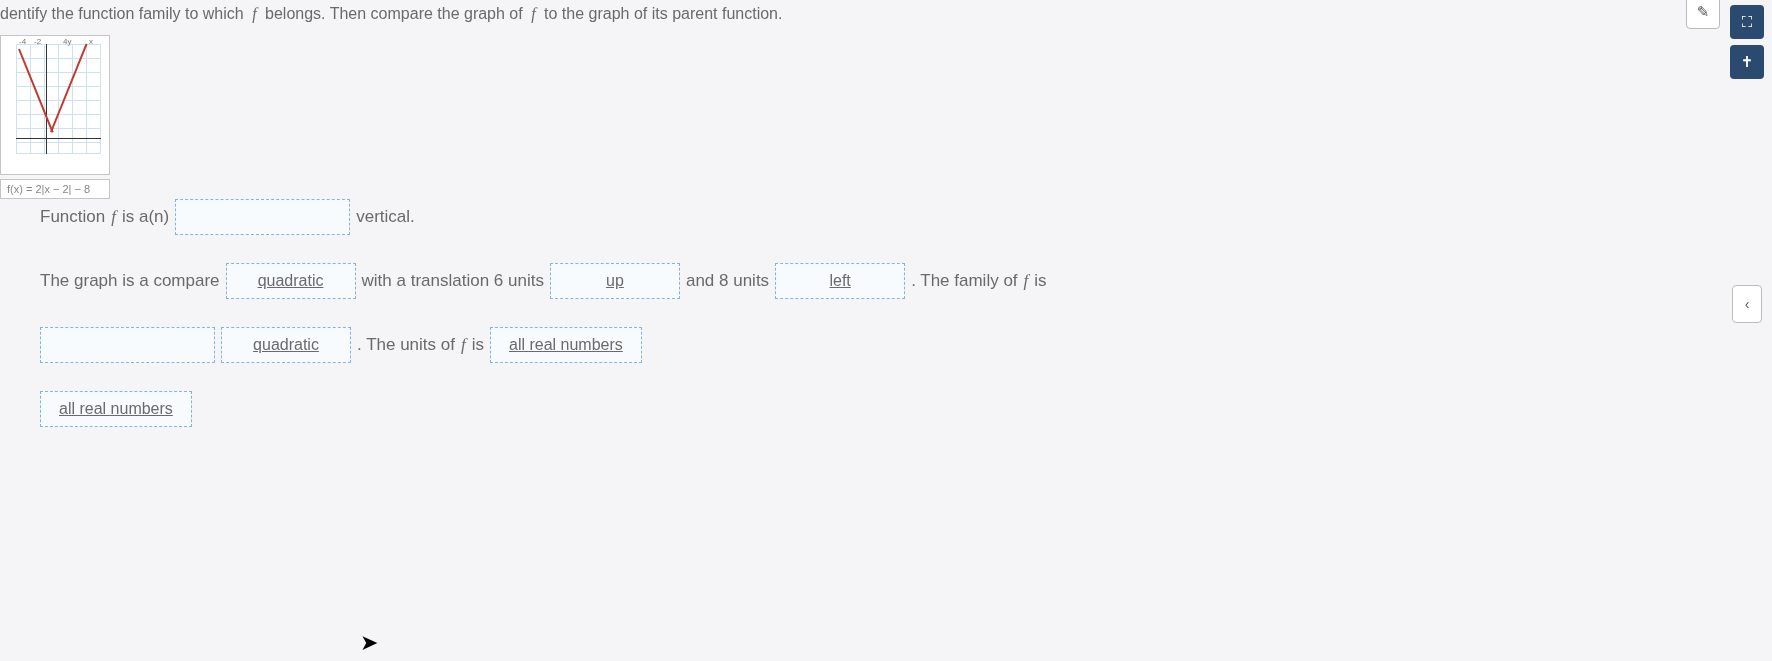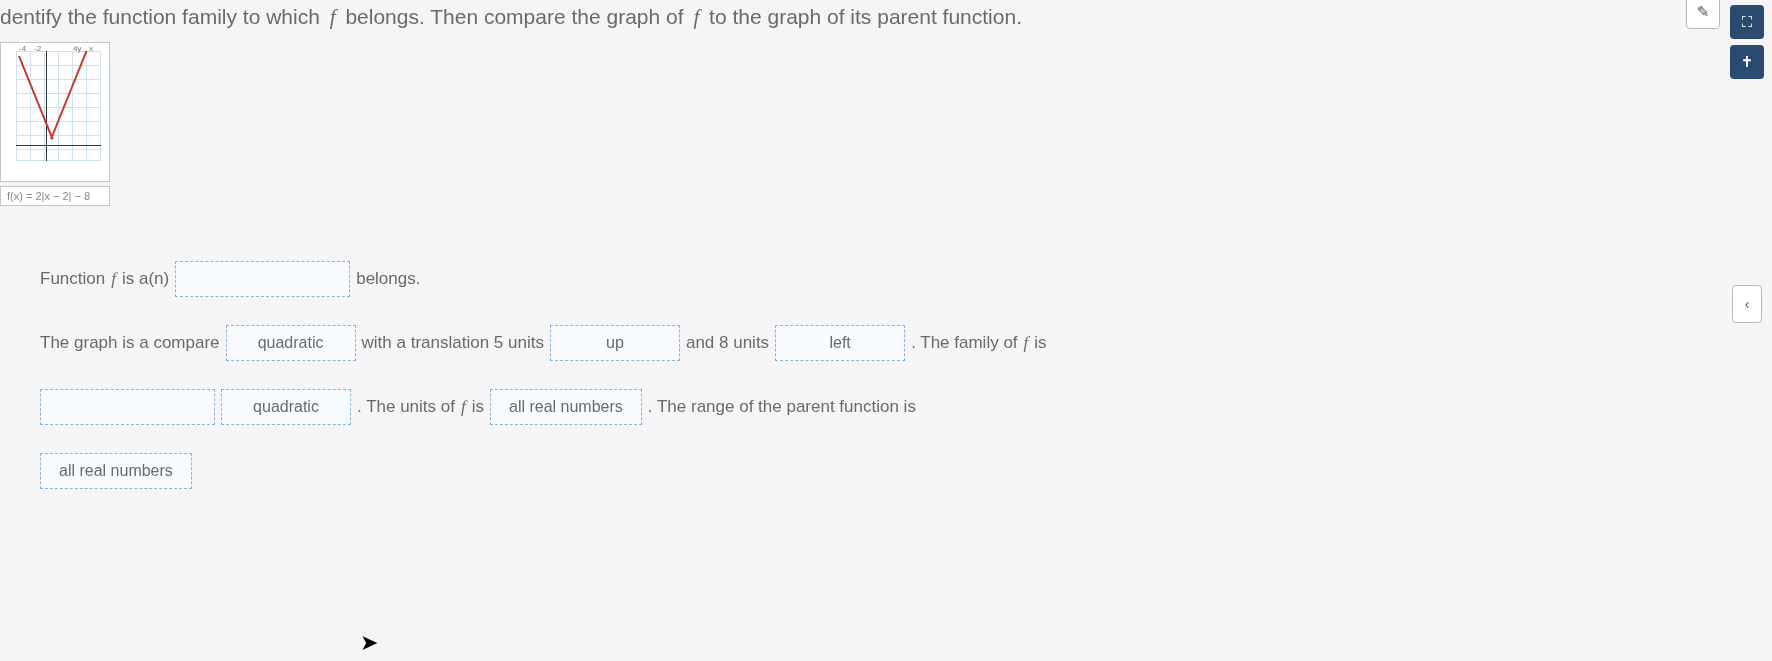--- a/index.html
+++ b/index.html
@@ -15,21 +15,21 @@
       width: 1772px;
       height: 661px;
       position: relative;
       overflow: hidden;
     }
     .content {
       padding: 5px 0 0 0;
       position: relative;
     }
     .question-text {
-      font-size: 21px;
+      font-size: 16px;
       color: #6a6a6a;
       margin-bottom: 12px;
       padding-left: 0;
     }
     .question-text .f-italic {
       font-style: italic;
       font-family: serif;
       margin: 0 4px;
     }
     .graph-container {
@@ -78,21 +78,20 @@
       font-size: 8px;
       color: #777;
     }
     .graph-caption {
       font-size: 11px;
       color: #888;
       border: 1px solid #c5c5c5;
       background: #fff;
       padding: 3px 6px;
       width: 110px;
-      margin-bottom: 55px;
     }
     .answer-rows {
       display: flex;
       flex-direction: column;
       gap: 28px;
     }
     .answer-row {
       display: flex;
       align-items: center;
       flex-wrap: wrap;
@@ -108,20 +107,21 @@
       align-items: center;
       justify-content: center;
       min-width: 130px;
       height: 36px;
       border: 1.5px dashed #8bb3d9;
       background: #f8fbfe;
       padding: 0 18px;
       font-size: 16px;
       color: #6a6a6a;
       cursor: pointer;
+      text-decoration: underline;
     }
     .blank-box.empty {
       min-width: 175px;
     }
     .f-italic-inline {
       font-style: italic;
       font-family: serif;
     }
     .side-toolbar {
       position: absolute;
@@ -189,55 +189,54 @@
   </div>
 
   <div class="graph-container">
     <div class="graph-grid"></div>
     <div class="graph-axis-y"></div>
     <div class="graph-axis-x"></div>
     <div class="graph-line" style="left:18px; top:12px; width:90px; transform:rotate(68deg);"></div>
     <div class="graph-line" style="left:50px; top:95px; width:95px; transform:rotate(-68deg);"></div>
     <span class="graph-label-top" style="left:18px">-4</span>
     <span class="graph-label-top" style="left:33px">-2</span>
-    <span class="graph-label-top" style="left:72px">4y</span>
+    <span class="graph-label-top" style="left:62px">4y</span>
     <span class="graph-label-top" style="left:88px">x</span>
   </div>
   <div class="graph-caption">f(x) = 2|x − 2| − 8</div>
 
   <div class="answer-rows">
 
     <div class="answer-row row-indent">
       <span>Function</span>
       <span class="f-italic-inline">f</span>
       <span>is a(n)</span>
       <span class="blank-box empty"></span>
-      <span>belongs.</span>
+      <span>vertical.</span>
     </div>
 
     <div class="answer-row row-indent">
       <span>The graph is a compare</span>
       <span class="blank-box">quadratic</span>
-      <span>with a translation 5 units</span>
+      <span>with a translation 6 units</span>
       <span class="blank-box">up</span>
       <span>and 8 units</span>
       <span class="blank-box">left</span>
       <span>. The family of</span>
       <span class="f-italic-inline">f</span>
       <span>is</span>
     </div>
 
     <div class="answer-row row-indent">
       <span class="blank-box empty"></span>
       <span class="blank-box">quadratic</span>
       <span>. The units of</span>
       <span class="f-italic-inline">f</span>
       <span>is</span>
       <span class="blank-box">all real numbers</span>
-      <span>. The range of the parent function is</span>
     </div>
 
     <div class="answer-row row-indent">
       <span class="blank-box">all real numbers</span>
     </div>
 
   </div>
 
 </div>
 

